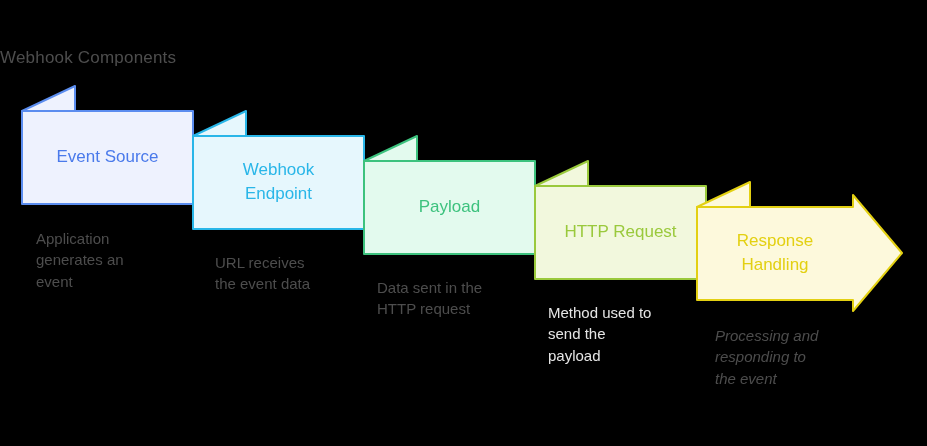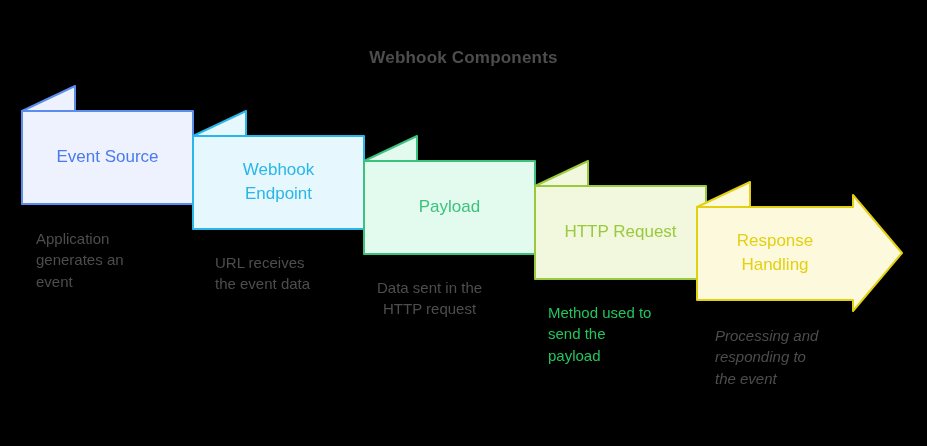--- a/index.html
+++ b/index.html
@@ -2,22 +2,22 @@
 <html><head>
 <meta charset="utf-8">
 <style>
   html,body{margin:0;padding:0;background:#000;}
   body{
     width:927px;height:446px;overflow:hidden;position:relative;
     font-family:"Liberation Sans","DejaVu Sans",sans-serif;
   }
   #stage{position:absolute;inset:0;width:927px;height:446px;background:#000;}
   #chart-title{
-    position:absolute;left:0;top:48px;width:927px;text-align:center;
-    font-size:17px;font-weight:bold;color:#4d4d4d;letter-spacing:.2px;
+    position:absolute;left:0;top:48px;width:927px;text-align:left;
+    font-size:17px;font-weight:normal;color:#4d4d4d;letter-spacing:.2px;
   }
   svg#flow{position:absolute;left:0;top:0;width:927px;height:446px;}
   .step-label{
     font-family:"Liberation Sans","DejaVu Sans",sans-serif;
     font-size:17px;text-anchor:middle;dominant-baseline:middle;
   }
   .desc{
     position:absolute;font-size:15px;color:#4d4d4d;line-height:1.42;
     white-space:pre-line;
   }
@@ -58,22 +58,22 @@
         </g>
       </g>
   </svg>
 
   <div id="desc-layer">
       <div class="desc" style="left: 36px; top: 228px; color: rgb(77, 77, 77);">Application
 generates an
 event</div>
       <div class="desc" style="left: 205px; top: 252px; color: rgb(77, 77, 77); margin-left: 10px;">URL receives
 the event data</div>
-      <div class="desc" style="left: 377px; top: 277px; color: rgb(77, 77, 77); text-align: center;">Data sent in the
+      <div class="desc" style="left: 377px; top: 277px; color: rgb(77, 77, 77);">Data sent in the
 HTTP request</div>
-      <div class="desc" style="left: 548px; top: 302px; color: #22c55e;">Method used to
+      <div class="desc" style="left: 548px; top: 302px; color: #e5e5e5;">Method used to
 send the
 payload</div>
       <div class="desc" style="left: 715px; top: 325px; color: rgb(77, 77, 77); font-style: italic;">Processing and
 responding to
 the event</div>
     </div>
 </div>
 
 </body></html>

